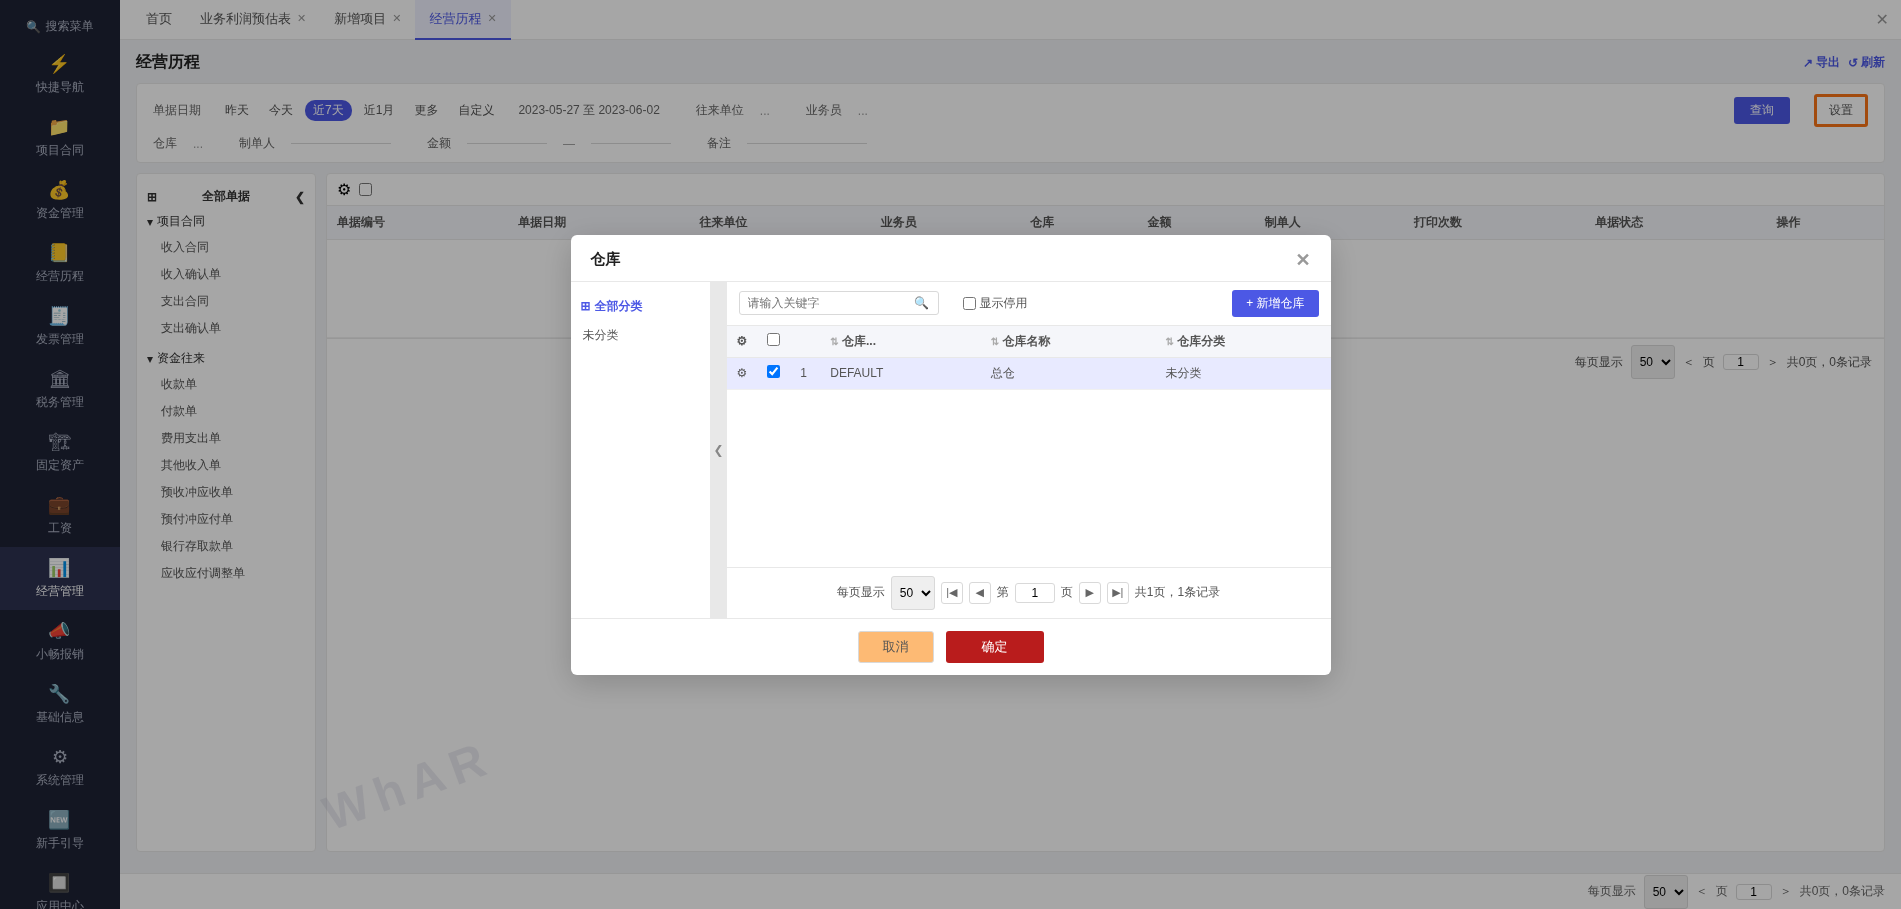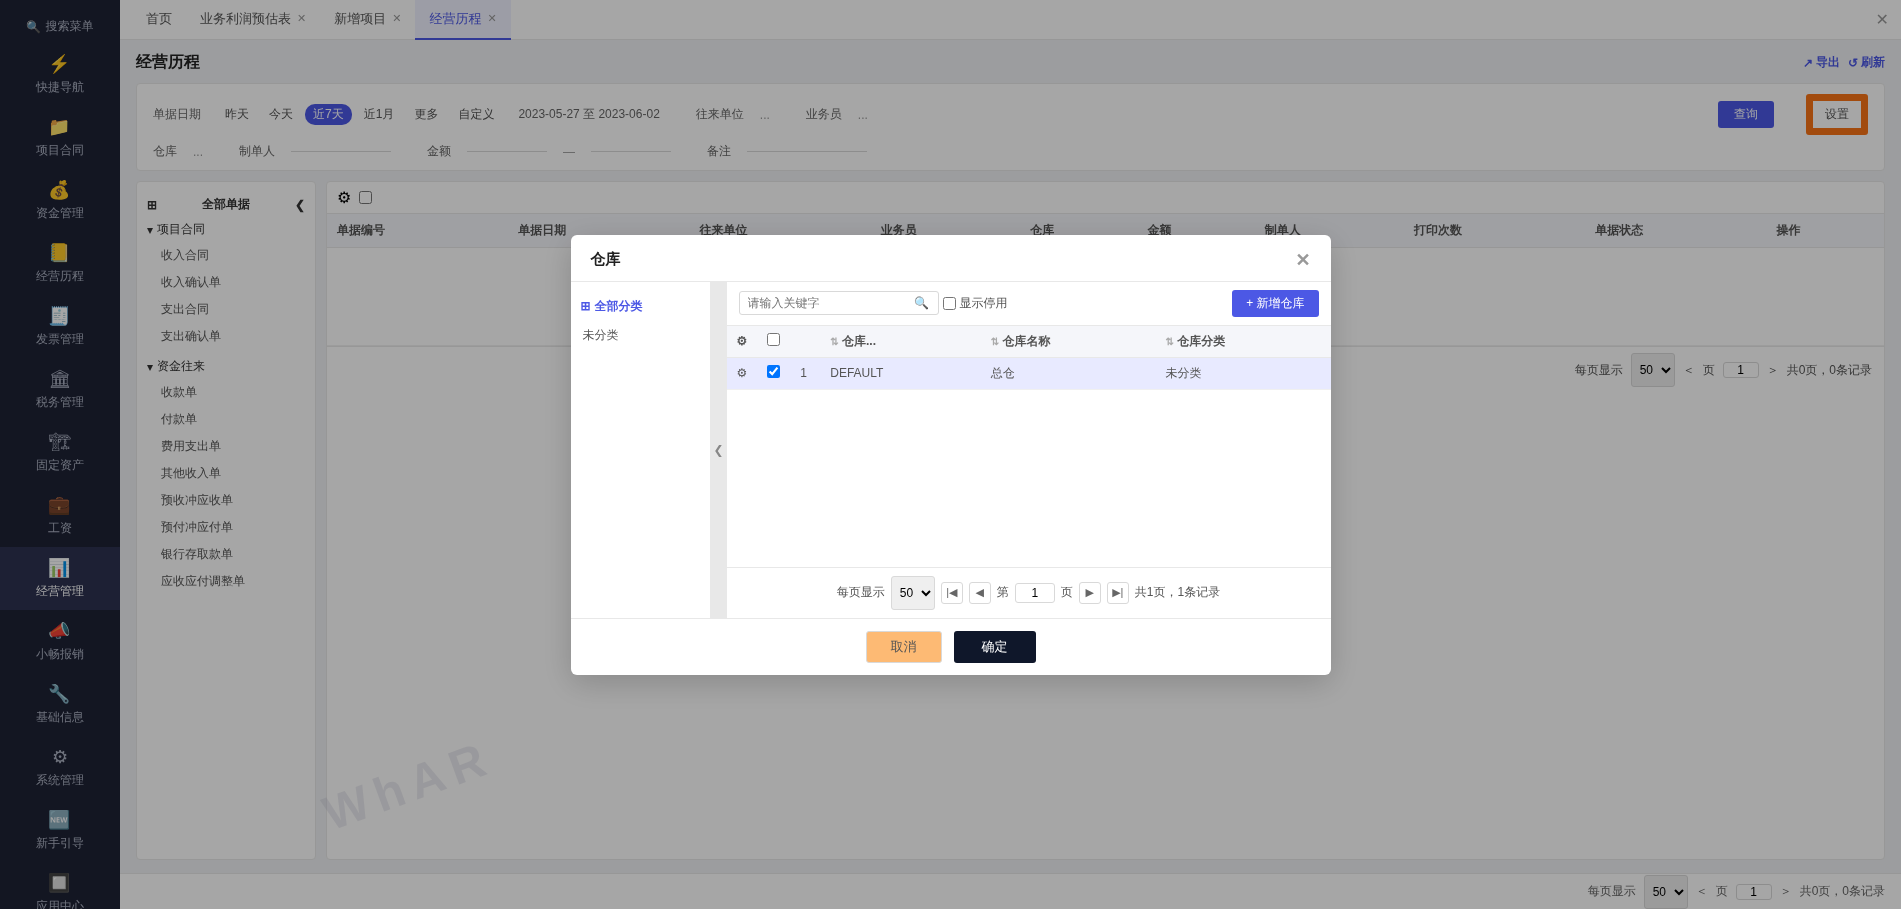--- a/index.html
+++ b/index.html
@@ -146,28 +146,28 @@
       background: #4c58e5;
       color: #fff;
       border: none;
       border-radius: 3px;
       padding: 5px 16px;
       font-size: 12px;
       cursor: pointer;
       margin-left: auto;
     }
     .btn-setting {
-      border: 7px solid #f97316;
+      border: 3px solid #f97316;
       background: #fff;
       color: #555;
       border-radius: 3px;
       padding: 5px 12px;
       font-size: 12px;
       cursor: pointer;
-      margin-left: 16px;
+      margin-left: 8px;
     }
     .filter-row2 {
       display: flex;
       align-items: center;
       gap: 16px;
       font-size: 12px;
       color: #555;
     }
 
     
@@ -336,21 +336,21 @@
     .modal-right {
       flex: 1;
       display: flex;
       flex-direction: column;
       overflow: hidden;
     }
     .modal-toolbar {
       display: flex;
       align-items: center;
       padding: 8px 12px;
-      gap: 4px;
+      gap: 24px;
       border-bottom: 1px solid #e8e8e8;
     }
     .modal-search {
       border: 1px solid #d9d9d9;
       border-radius: 3px;
       padding: 4px 8px;
       font-size: 12px;
       display: flex;
       align-items: center;
       gap: 4px;
@@ -440,25 +440,25 @@
     .btn-cancel {
       border: 1px solid #d9d9d9;
       background: #fdba74;
       color: #555;
       border-radius: 3px;
       padding: 6px 24px;
       font-size: 13px;
       cursor: pointer;
     }
     .btn-confirm {
-      background: #0f172a;
+      background: #b91c1c;
       color: #fff;
       border: none;
       border-radius: 3px;
-      padding: 6px 28px;
+      padding: 6px 36px;
       font-size: 13px;
       cursor: pointer;
     }
 
     
     .status-bar {
       background: #fff;
       border-top: 1px solid #e8e8e8;
       padding: 6px 16px;
       font-size: 12px;

